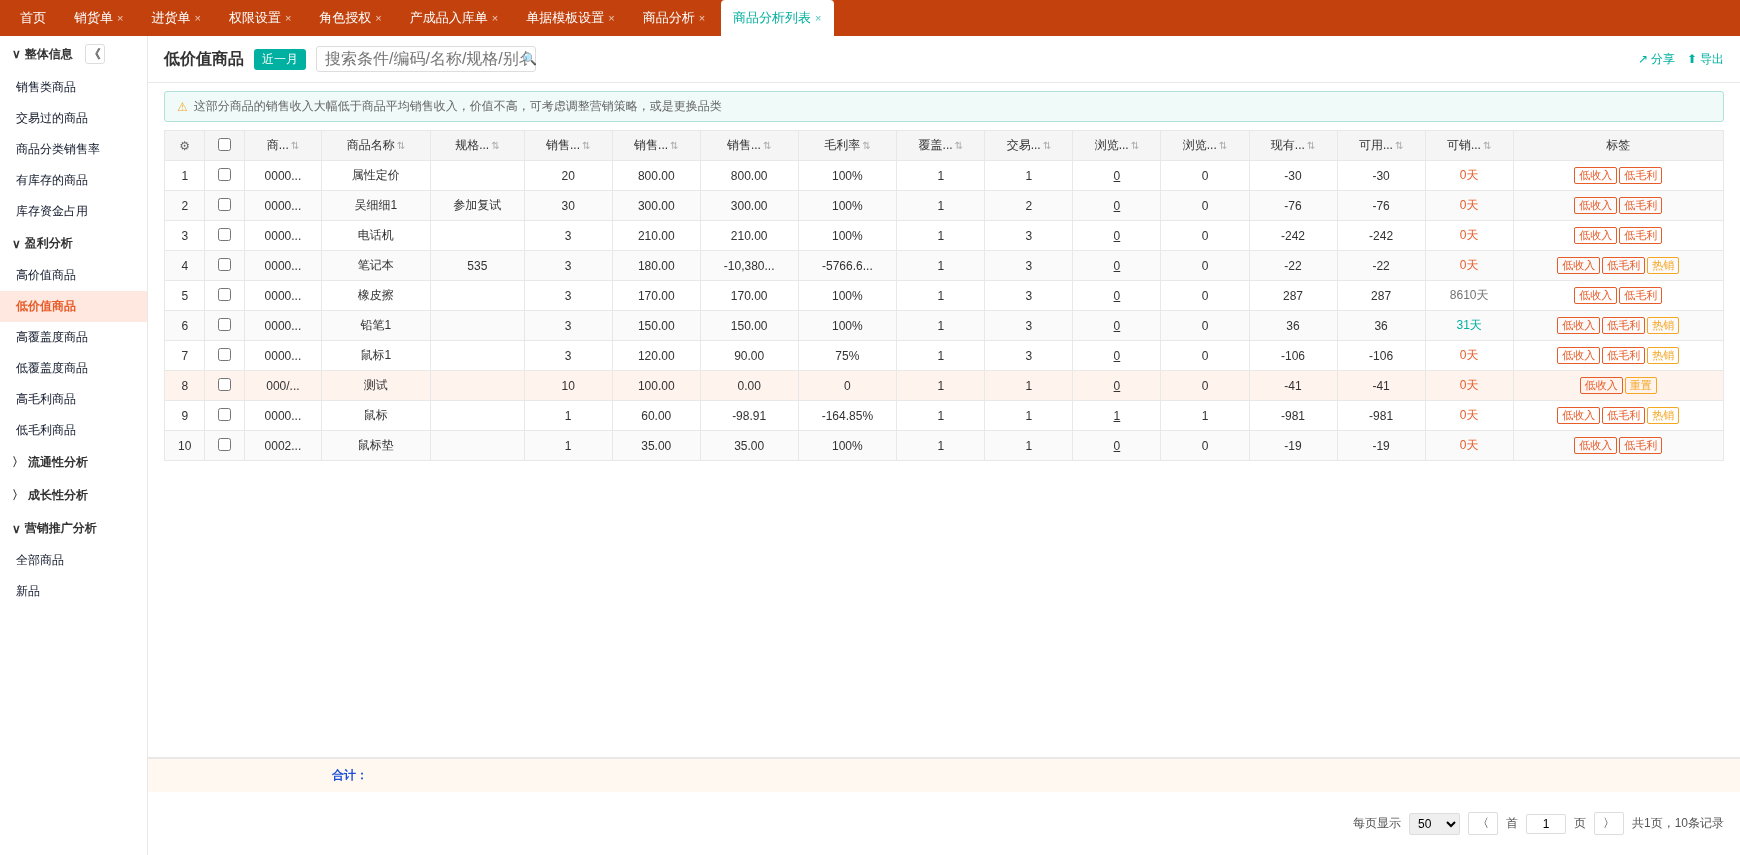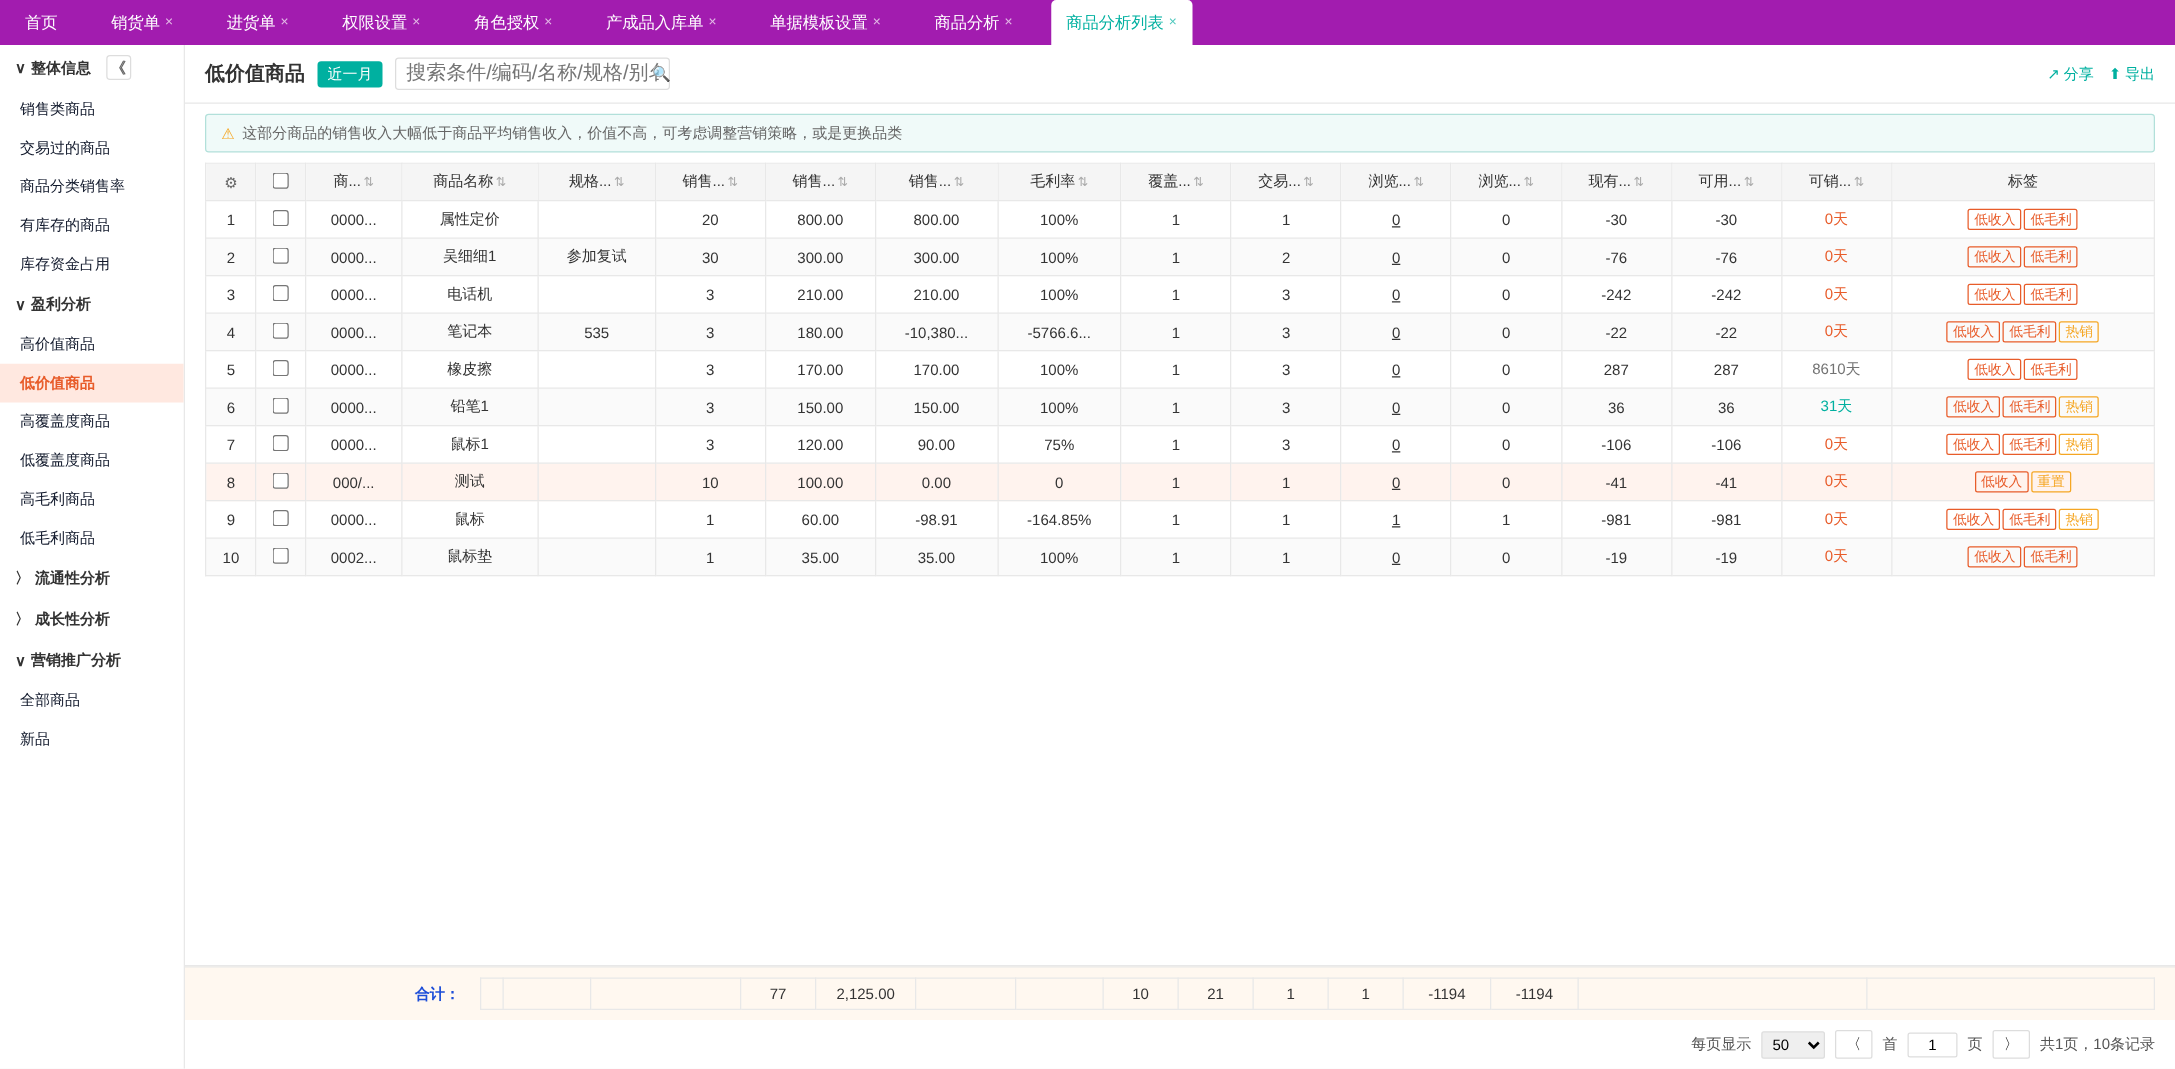--- a/index.html
+++ b/index.html
@@ -1,25 +1,25 @@
 <!DOCTYPE html>
 <html><head>
   <meta charset="utf-8">
   <style>
     * { box-sizing: border-box; margin: 0; padding: 0; font-family: 'Microsoft YaHei', Arial, sans-serif; font-size: 12px; }
     body { background: #f5f5f5; overflow: hidden; width: 1740px; min-height: 855px; }
 
     
     .top-nav {
-      background: #a21caf;
+      background: #c2410c;
       height: 36px;
       display: flex;
       align-items: flex-end;
       padding: 0 8px;
-      gap: 19px;
+      gap: 4px;
     }
     .nav-item {
       color: #fff;
       padding: 0 12px;
       height: 36px;
       display: flex;
       align-items: center;
       cursor: pointer;
       font-size: 13px;
       white-space: nowrap;
@@ -193,21 +193,21 @@
       background: #fff8f0;
       border-top: 1px solid #e8e8e8;
       font-size: 12px;
     }
     .total-label { width: 220px; text-align: right; font-weight: bold; color: #1d4ed8; padding-right: 16px; }
 
     .pagination {
       display: flex;
       align-items: center;
       justify-content: flex-end;
-      padding: 8px 16px;
+      padding: 20px 16px;
       gap: 8px;
       font-size: 12px;
       color: #555;
     }
     .page-btn {
       border: 1px solid #ddd;
       background: #fff;
       padding: 2px 8px;
       cursor: pointer;
       border-radius: 2px;
@@ -567,41 +567,20 @@
   </tr>
           </tbody>
       </table>
     </div>
 
     <div class="footer">
       <div class="total-row">
         <div class="total-label">
           <span>合计：</span>
         </div>
-        <table style="flex:1; border-collapse:collapse; font-size:12px;">
-          <tbody>
-              <tr>
-            <td style="width:18px; border:1px solid #e8e8e8;"></td>
-            <td style="width:70px; border:1px solid #e8e8e8;"></td>
-            <td style="width:120px; border:1px solid #e8e8e8;"></td>
-            <td style="width:60px; border:1px solid #e8e8e8; text-align:center;">77</td>
-            <td style="width:80px; border:1px solid #e8e8e8; text-align:center;">2,125.00</td>
-            <td style="width:80px; border:1px solid #e8e8e8;"></td>
-            <td style="width:70px; border:1px solid #e8e8e8;"></td>
-            <td style="width:60px; border:1px solid #e8e8e8; text-align:center;">10</td>
-            <td style="width:60px; border:1px solid #e8e8e8; text-align:center;">21</td>
-            <td style="width:60px; border:1px solid #e8e8e8; text-align:center;">1</td>
-            <td style="width:60px; border:1px solid #e8e8e8; text-align:center;">1</td>
-            <td style="width:70px; border:1px solid #e8e8e8; text-align:center;">-1194</td>
-            <td style="width:70px; border:1px solid #e8e8e8; text-align:center;">-1194</td>
-            <td style="border:1px solid #e8e8e8;"></td>
-            <td style="border:1px solid #e8e8e8;"></td>
-          </tr>
-        </tbody>
-          </table>
       </div>
       <div class="pagination">
         <span>每页显示</span>
         <select class="page-select">
           <option>50</option>
           <option>100</option>
           <option>200</option>
         </select>
         <button class="page-btn">〈</button>
         <span>首</span>

